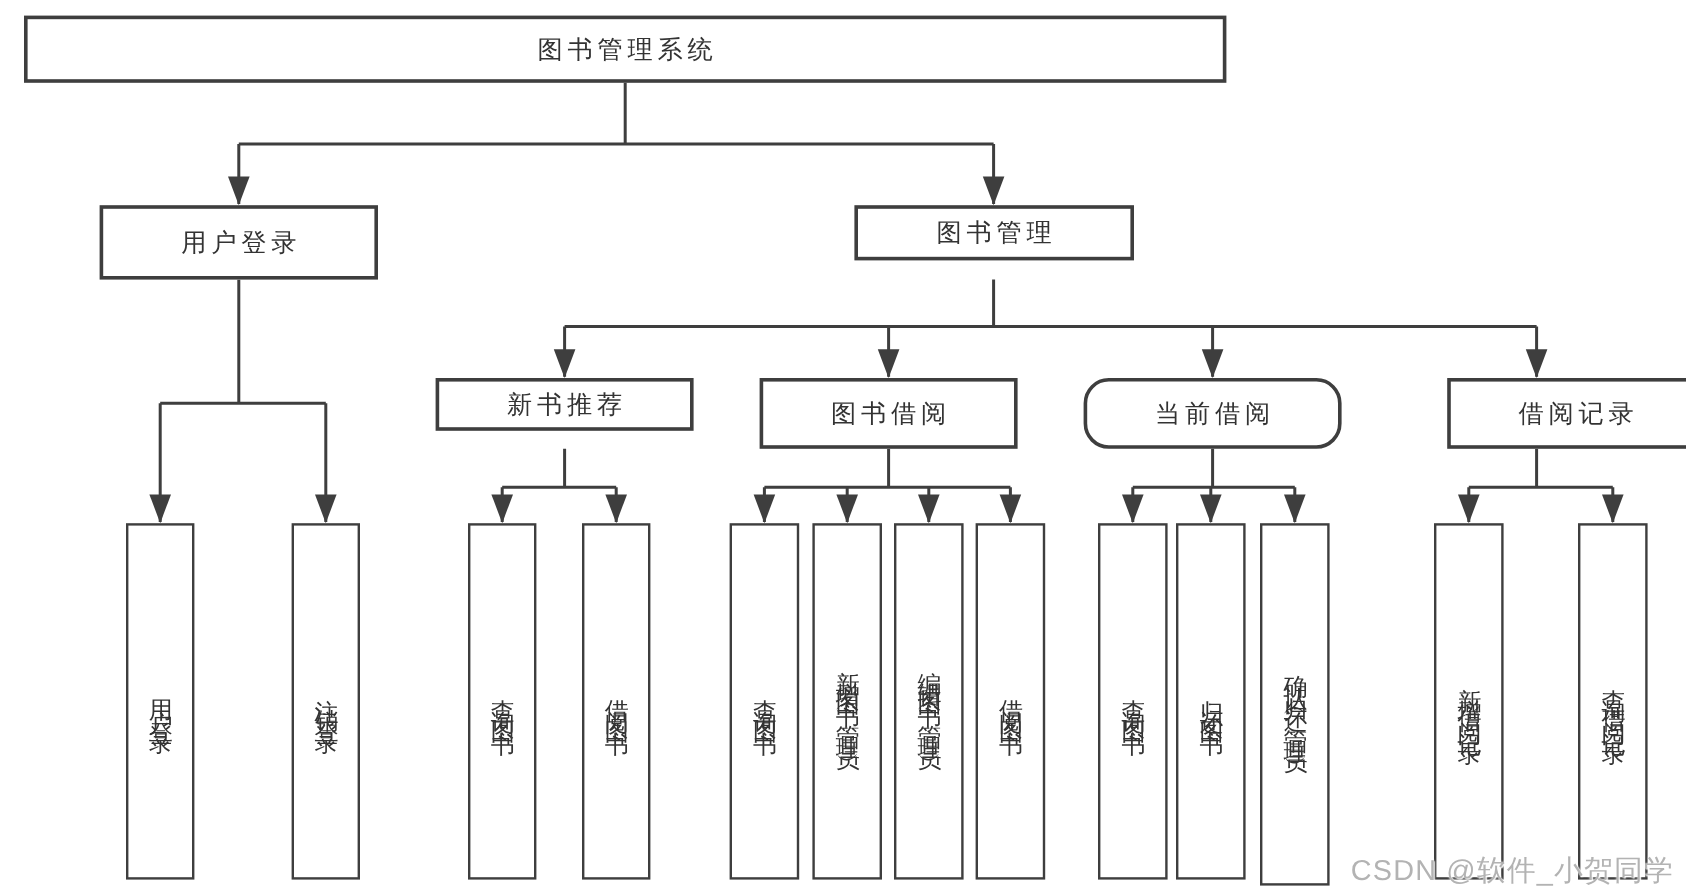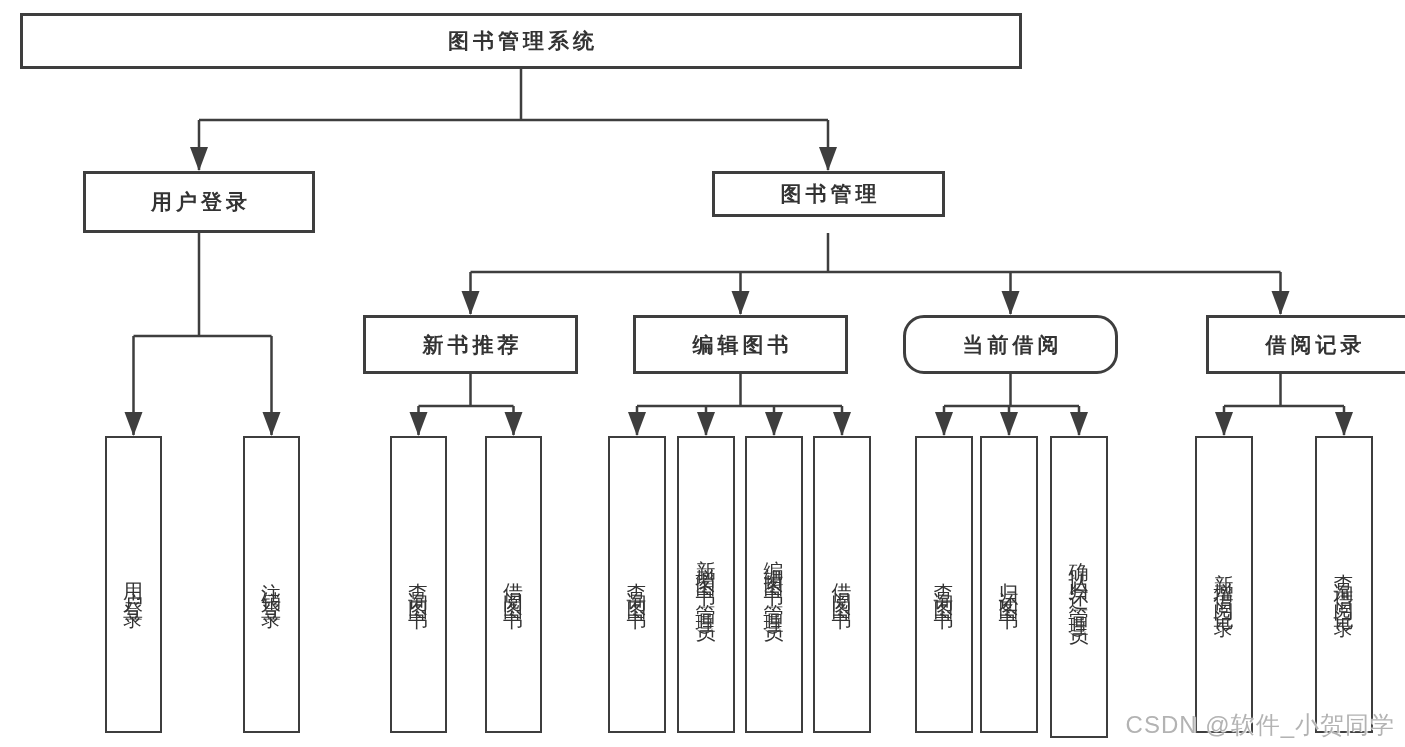--- a/index.html
+++ b/index.html
@@ -43,39 +43,38 @@
     align-items: center;
     justify-content: center;
     z-index: 2;
   }
   .node .h-label {
     font-size: 21px;
     letter-spacing: 4px;
     text-indent: 4px;
     color: var(--text);
     white-space: nowrap;
-    font-weight: bold;
   }
   .leaf {
     border-width: 2.5px;
   }
   .leaf .v-label {
     writing-mode: vertical-lr;
     text-orientation: mixed;
     font-size: 20px;
     line-height: 1;
     letter-spacing: 9px;
     color: var(--text);
     white-space: nowrap;
   }
   
   .n-root   { left: 20px;  top: 13px;  width: 1002px; height: 56px; }
   .n-login  { left: 83px;  top: 171px; width: 232px;  height: 62px; }
   .n-mgmt   { left: 712px; top: 171px; width: 233px;  height: 46px; }
-  .n-rec    { left: 363px; top: 315px; width: 215px;  height: 59px; }
+  .n-rec    { left: 363px; top: 315px; width: 215px;  height: 44px; }
   .n-bor    { left: 633px; top: 315px; width: 215px;  height: 59px; }
   .n-cur    { left: 903px; top: 315px; width: 215px;  height: 59px; border-radius: 21px; }
   .n-recd   { left: 1173px;top: 315px; width: 215px;  height: 59px; margin-left: 33px; }
   .lf { top: 436px; height: 297px; width: 57px; }
   .lf-login-0 { left: 105px; }
   .lf-login-1 { left: 243px; }
   .lf-rec-0   { left: 390px; }
   .lf-rec-1   { left: 485px; }
   .lf-bor-0   { left: 608px; width: 58px; }
   .lf-bor-1   { left: 677px; width: 58px; }
@@ -151,21 +150,21 @@
     <span class="h-label">用户登录</span>
   </div>
   <div class="node n-mgmt">
     <span class="h-label">图书管理</span>
   </div>
 
   <div class="node n-rec">
     <span class="h-label">新书推荐</span>
   </div>
   <div class="node n-bor">
-    <span class="h-label">编辑图书</span>
+    <span class="h-label">图书借阅</span>
   </div>
   <div class="node n-cur">
     <span class="h-label">当前借阅</span>
   </div>
   <div class="node n-recd">
     <span class="h-label">借阅记录</span>
   </div>
 
   <div class="node leaf lf lf-login-0">
     <span class="v-label">用户登录</span>

